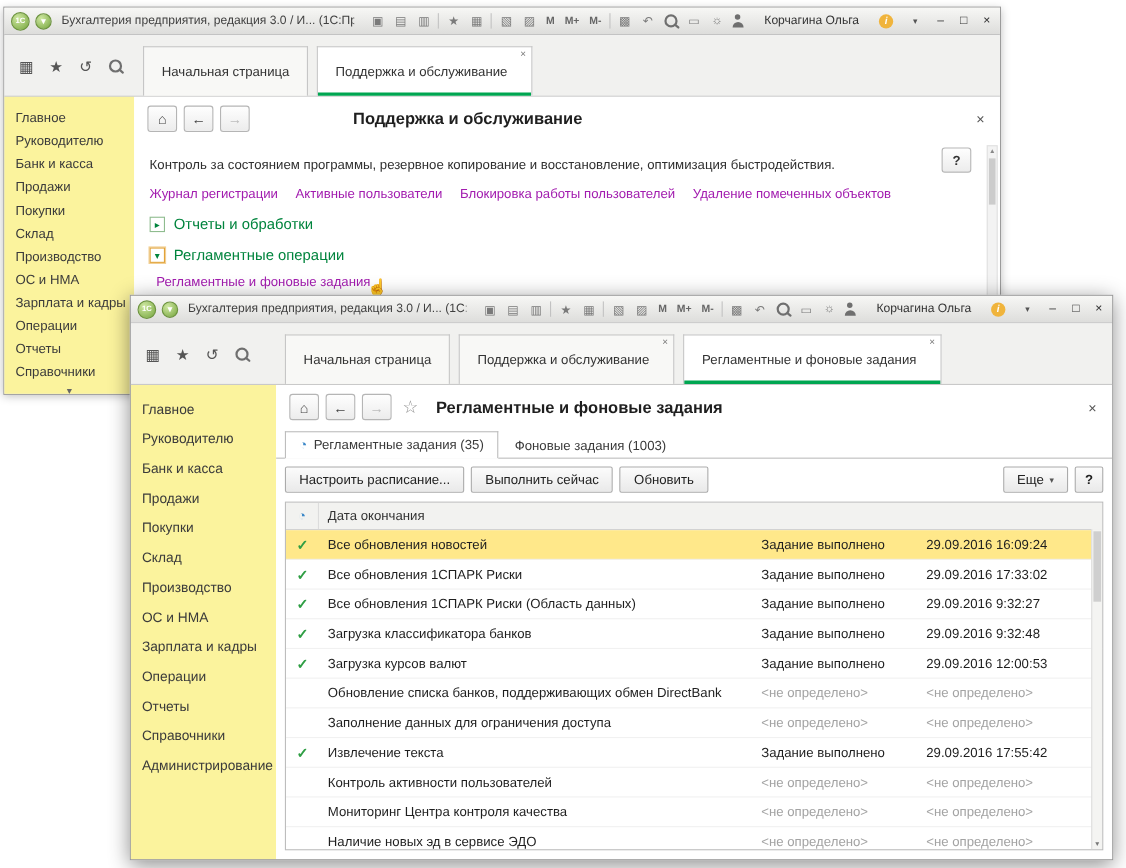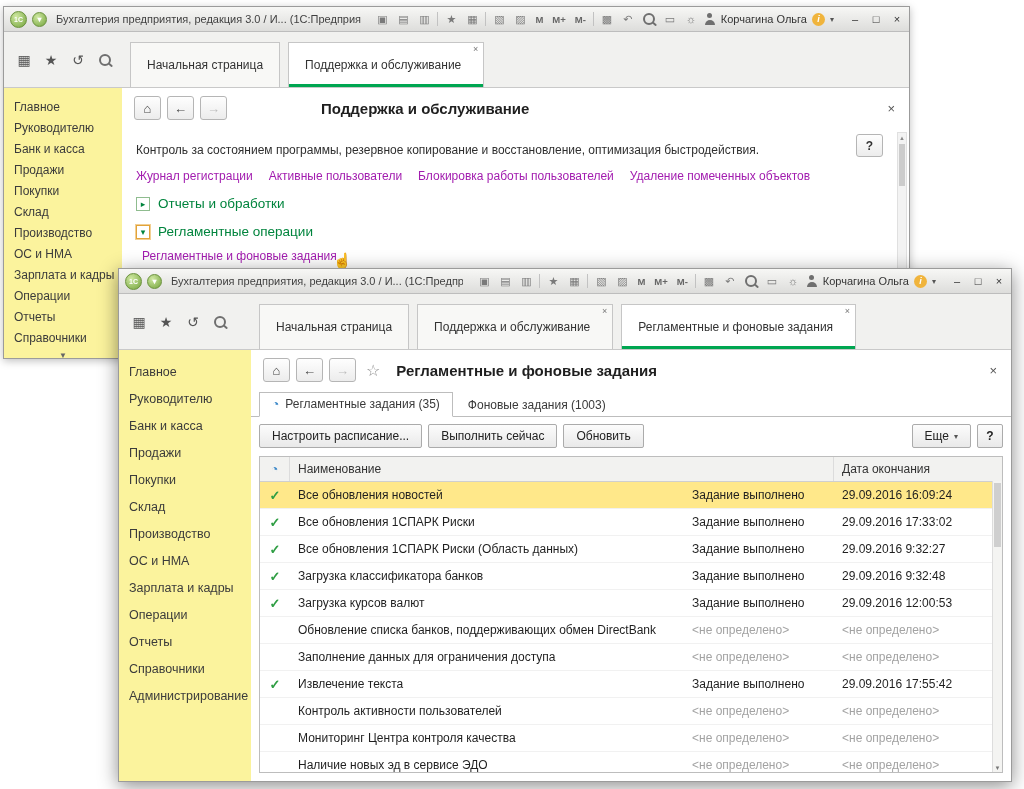--- a/index.html
+++ b/index.html
@@ -17,21 +17,21 @@
             background:linear-gradient(#f7f7f5,#dddddb);border-bottom:1px solid #bdbdbd;font-size:11px;color:#3f3f3f;}
   .circle-btn{width:17px;height:17px;border-radius:50%;flex:none;display:flex;align-items:center;justify-content:center;
               background:radial-gradient(circle at 35% 30%,#cfe8a2,#74a43c);color:#fff;font-size:7px;font-weight:bold;border:1px solid #6b923d;box-sizing:border-box;}
   .circle-btn.arrow{width:15px;height:15px;font-size:8px;}
   .tb-title{white-space:nowrap;margin:0 8px 0 4px;overflow:hidden;max-width:330px;}
   .tb-icon{width:16px;height:16px;flex:none;display:flex;align-items:center;justify-content:center;color:#7a7a7a;font-size:11px;cursor:default;}
   .tb-sep{width:1px;height:14px;background:#c2c2c2;flex:none;}
   .tb-mem{font-size:9.5px;font-weight:bold;color:#666;padding:0 2px;flex:none;}
   .mag{display:inline-block;width:8px;height:8px;border:2px solid #6f6f6f;border-radius:50%;position:relative;}
   .mag::after{content:"";position:absolute;width:5px;height:2px;background:#6f6f6f;right:-4px;bottom:-2px;transform:rotate(40deg);border-radius:1px;}
-  .tb-user-area{margin-left:auto;display:flex;align-items:center;gap:5px;flex:none;}
+  .tb-user-area{margin-left:auto;display:flex;align-items:center;gap:18px;flex:none;}
   .person-icon{width:12px;height:12px;position:relative;display:inline-block;}
   .person-icon::before{content:"";position:absolute;top:0;left:3px;width:5px;height:5px;border-radius:50%;background:#6f6f6f;}
   .person-icon::after{content:"";position:absolute;bottom:0;left:1px;width:10px;height:5px;border-radius:5px 5px 0 0;background:#6f6f6f;}
   .tb-username{font-size:11px;color:#333;}
   .info-circle{width:13px;height:13px;border-radius:50%;background:#f0b43c;color:#fff;font-size:9px;font-weight:bold;font-style:italic;
                display:flex;align-items:center;justify-content:center;}
   .tb-arrow{font-size:8px;color:#555;}
   .win-controls{display:flex;align-items:center;gap:9px;margin-left:10px;flex:none;}
   .wc{font-size:11px;color:#333;width:12px;text-align:center;cursor:default;}
 
@@ -342,21 +342,20 @@
             <span class="arr">▾</span>
           </button>
           <button class="btn help">?</button>
         </div>
 
         <div class="table-wrap">
           <div class="thead">
             <span class="th c-icon">
                 <span class="clock">◔</span>
               </span>
-            <span class="th c-name">Наименование</span>
             <span class="th c-date">Дата окончания</span>
           </div>
 
           <div class="trow selected">
             <span class="td c-icon check">✓</span>
             <span class="td c-name">Все обновления новостей</span>
             <span class="td c-state">Задание выполнено</span>
             <span class="td c-date">29.09.2016 16:09:24</span>
           </div>
           <div class="trow">

